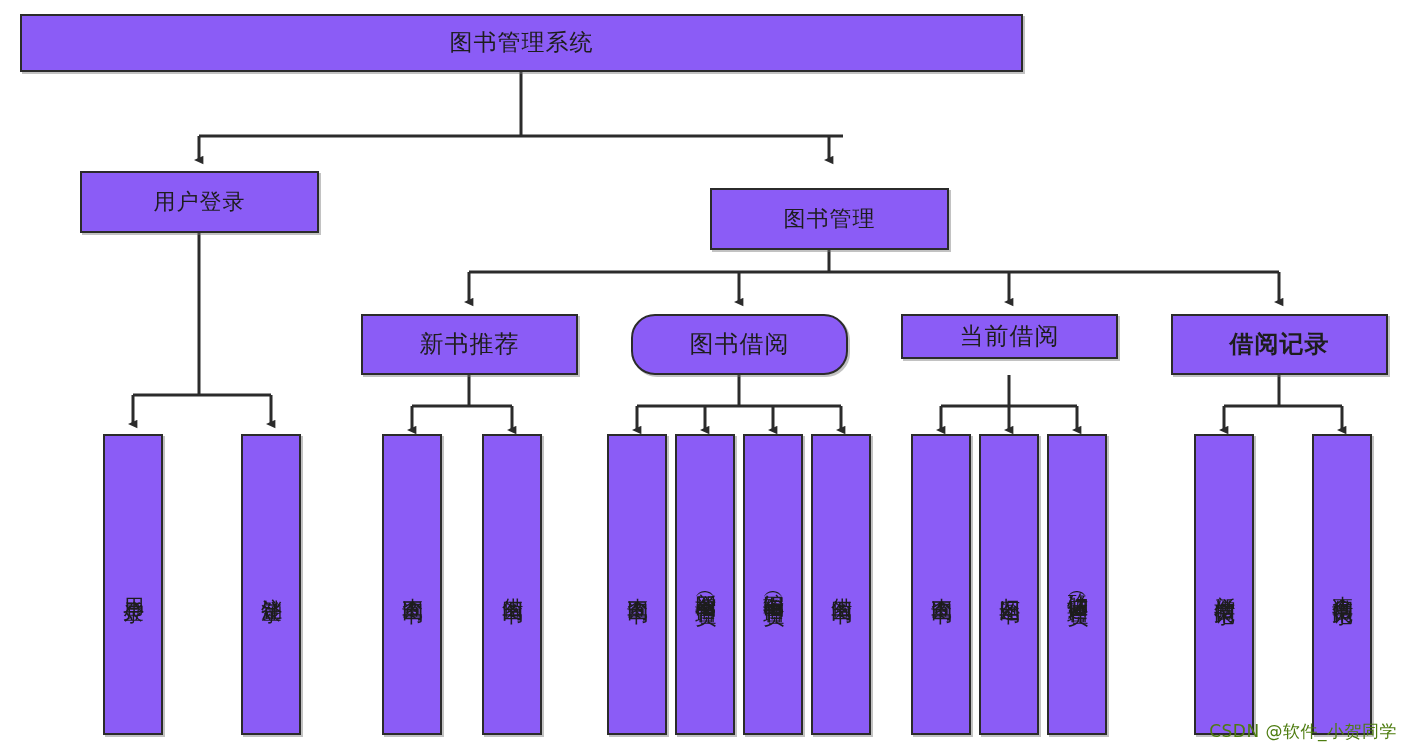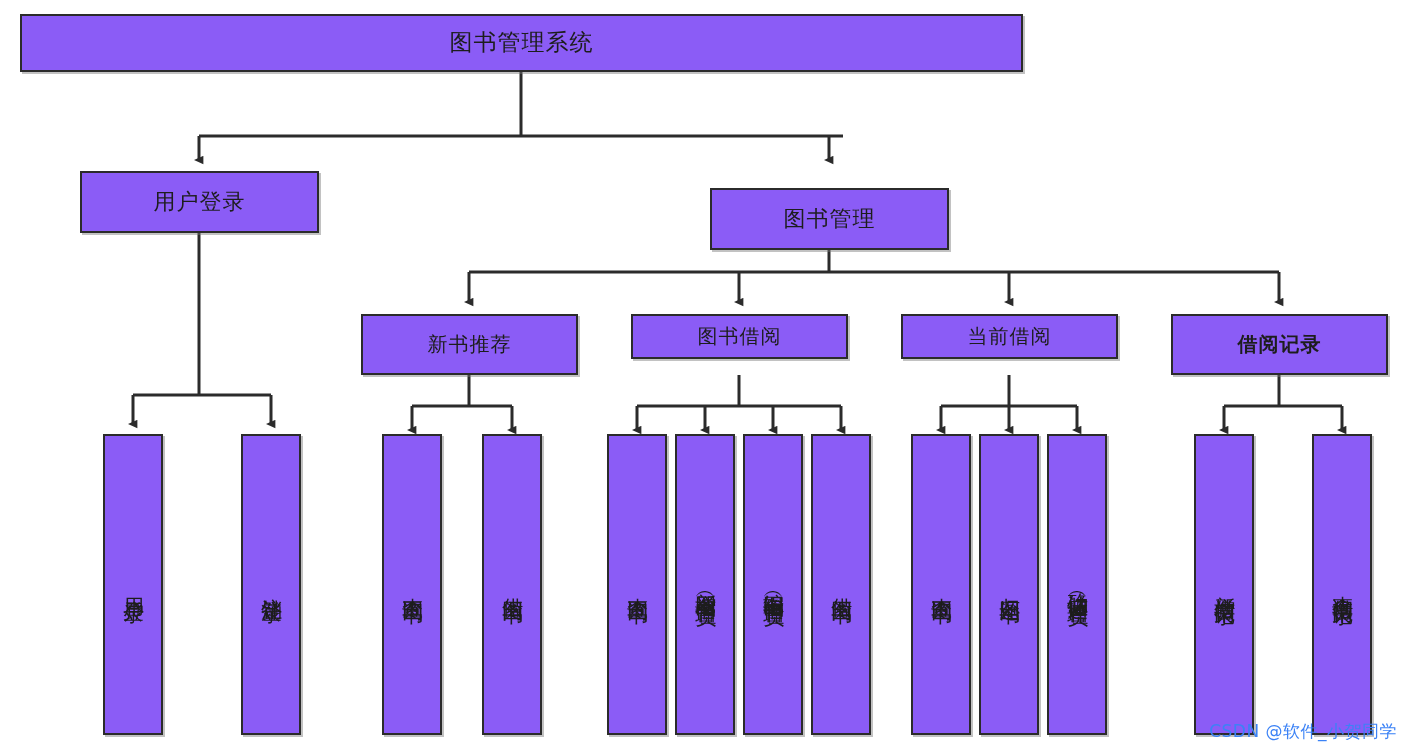--- a/index.html
+++ b/index.html
@@ -42,41 +42,41 @@
     display: block;
     text-align: center;
     line-height: 1.12;
     letter-spacing: 1px;
   }
   .node.root {
     border-width: 2px;
   }
   .node.root .label { font-size: 23px; }
   .node.lvl2 .label { font-size: 22px; }
-  .node.lvl3 .label { font-size: 20px; }
+  .node.lvl3 .label { font-size: 24px; }
   .node.leaf {
     align-items: center;
     justify-content: center;
     padding: 4px 0;
   }
   .node.leaf .label {
     writing-mode: vertical-rl;
     text-orientation: upright;
     font-size: 21px;
     line-height: 1.32;
     letter-spacing: 2px;
     white-space: nowrap;
     max-height: 292px;
   }
   .watermark {
     position: absolute;
     right: 8px;
     bottom: 4px;
     font-size: 17px;
-    color: #3b82f6;
+    color: #4d7c0f;
     letter-spacing: 0.5px;
     z-index: 3;
     white-space: nowrap;
   }
 </style>
 </head>
 <body>
 
 <div id="canvas">
 
@@ -137,21 +137,21 @@
   <div class="node lvl2" style="left:80px; top:171px; width:239px; height:62px;">
     <span class="label">用户登录</span>
   </div>
   <div class="node lvl2" style="left:710px; top:171px; width:239px; height:62px;margin-top:17px;">
     <span class="label">图书管理</span>
   </div>
 
   <div class="node lvl3" style="left:361px; top:314px; width:217px; height:61px;">
     <span class="label">新书推荐</span>
   </div>
-  <div class="node lvl3" style="left:631px; top:314px; width:217px; height:45px;">
+  <div class="node lvl3" style="left:631px; top:314px; width:217px; height:61px;border-radius:24px;">
     <span class="label">图书借阅</span>
   </div>
   <div class="node lvl3" style="left:901px; top:314px; width:217px; height:45px;">
     <span class="label">当前借阅</span>
   </div>
   <div class="node lvl3" style="left:1171px; top:314px; width:217px; height:61px;font-weight:bold;">
     <span class="label">借阅记录</span>
   </div>
 
   <div class="node leaf" style="left:103px; top:434px; width:60px; height:301px;">

